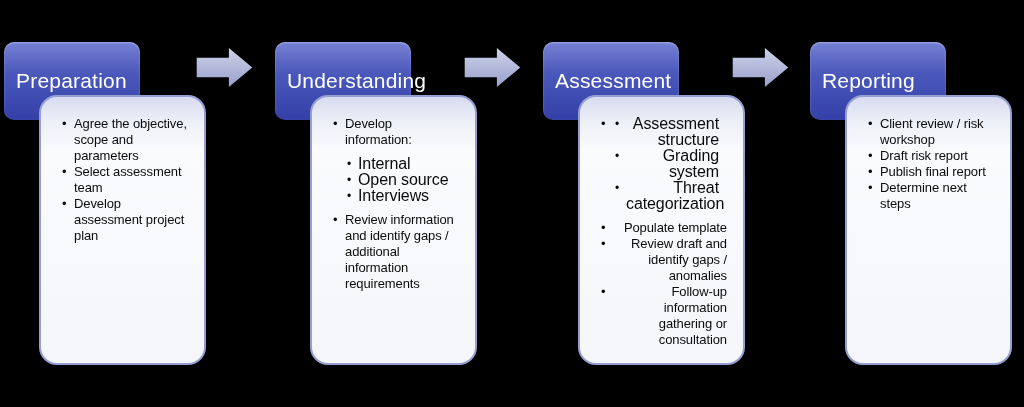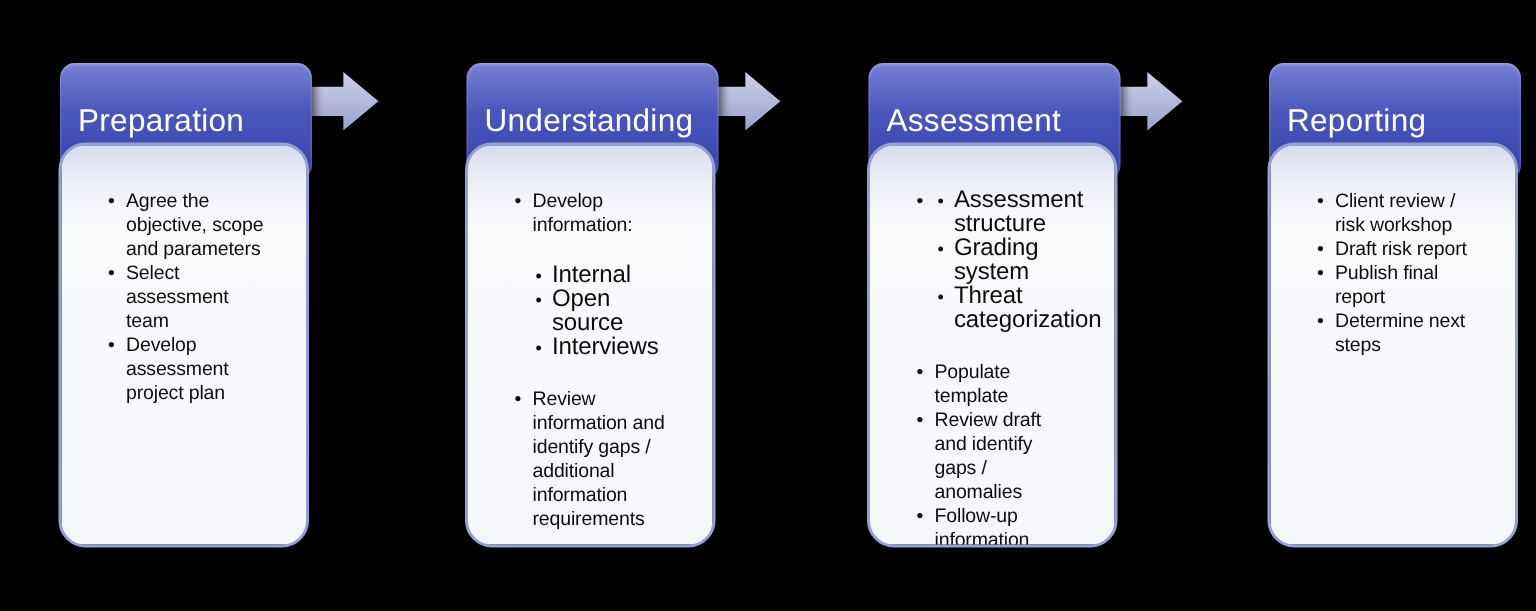--- a/index.html
+++ b/index.html
@@ -16,38 +16,37 @@
     inset: 0;
   }
   .stage {
     position: absolute;
     top: 0;
     width: 245px;
     height: 407px;
   }
   .stage-1 { left: 4px; }
   .stage-2 { left: 275px; }
-  .stage-3 { left: 543px; }
+  .stage-3 { left: 543px; text-align: right; }
   .stage-4 { left: 810px; }
 
   .stage-header {
     position: absolute;
     top: 42px;
     left: 0;
-    width: 168px;
+    width: 136px;
     height: 78px;
     box-sizing: border-box;
     border-radius: 10px;
     background: linear-gradient(180deg, #7680d4 0%, #4a57ba 42%, #3440a8 100%);
     box-shadow: inset 0 1px 2px rgba(255,255,255,0.35), 2px 3px 6px rgba(0,0,0,0.6);
     display: flex;
     align-items: center;
     padding-left: 12px;
     z-index: 1;
-    margin-left: 36px;
   }
   .stage-title {
     color: #ffffff;
     font-size: 21px;
     letter-spacing: 0.2px;
     white-space: nowrap;
   }
 
   .stage-card {
     position: absolute;
@@ -57,21 +56,21 @@
     height: 270px;
     box-sizing: border-box;
     border-radius: 18px;
     border: 2px solid #96a0d0;
     background: linear-gradient(180deg, #d7dbef 0%, #edeff7 9%, #fafbfd 20%, #f5f6fa 100%);
     padding: 11px 8px 8px 12px;
     overflow: hidden;
     z-index: 2;
   }
 
-  ul { list-style: none; margin: 18px; padding: 0; }
+  ul { list-style: none; margin: 8px; padding: 0; }
   .lvl1 > li {
     position: relative;
     padding-left: 13px;
     font-size: 13px;
     line-height: 16px;
     color: #0b0b0b;
     max-width: 128px;
     letter-spacing: -0.1px;
   }
   .lvl1 > li::before {

